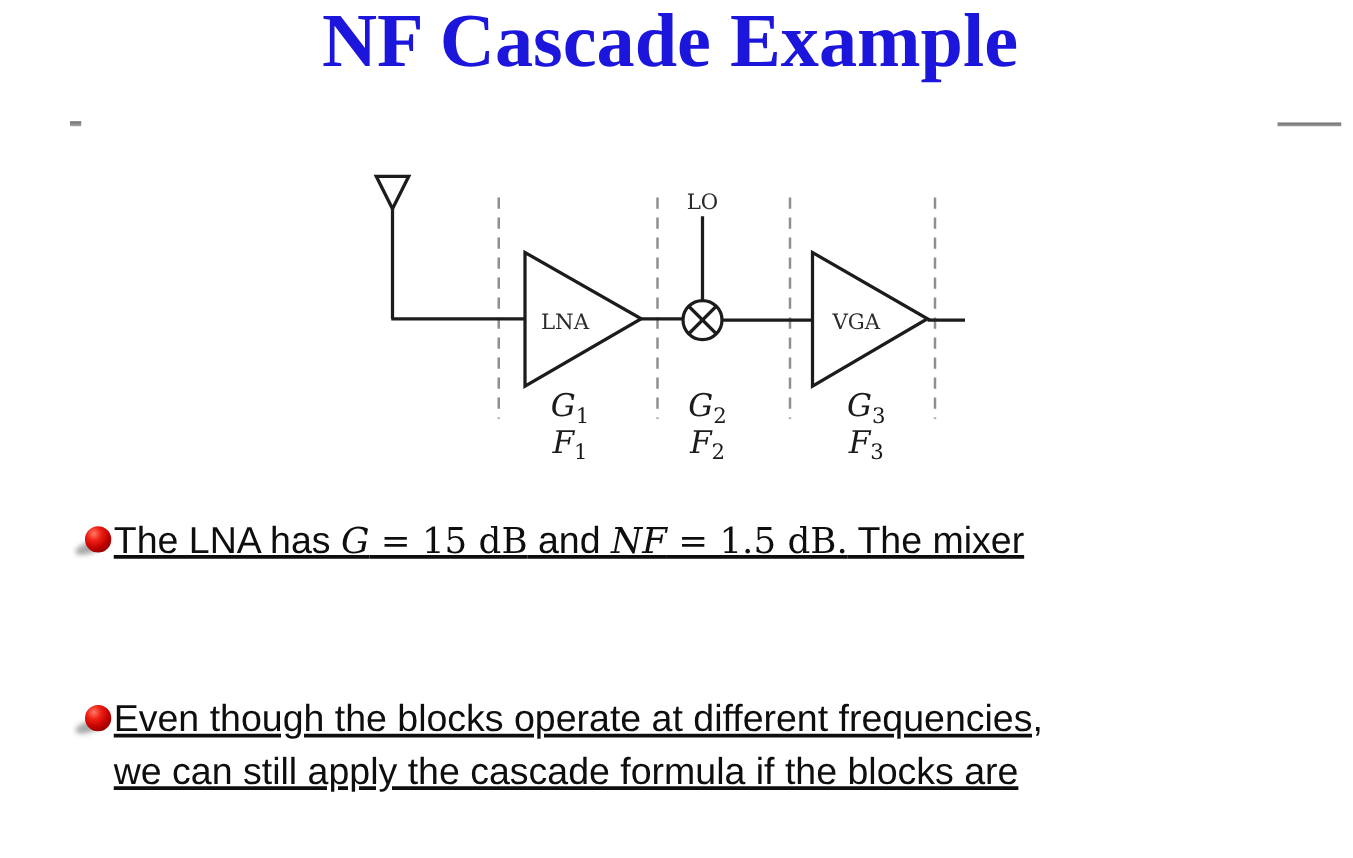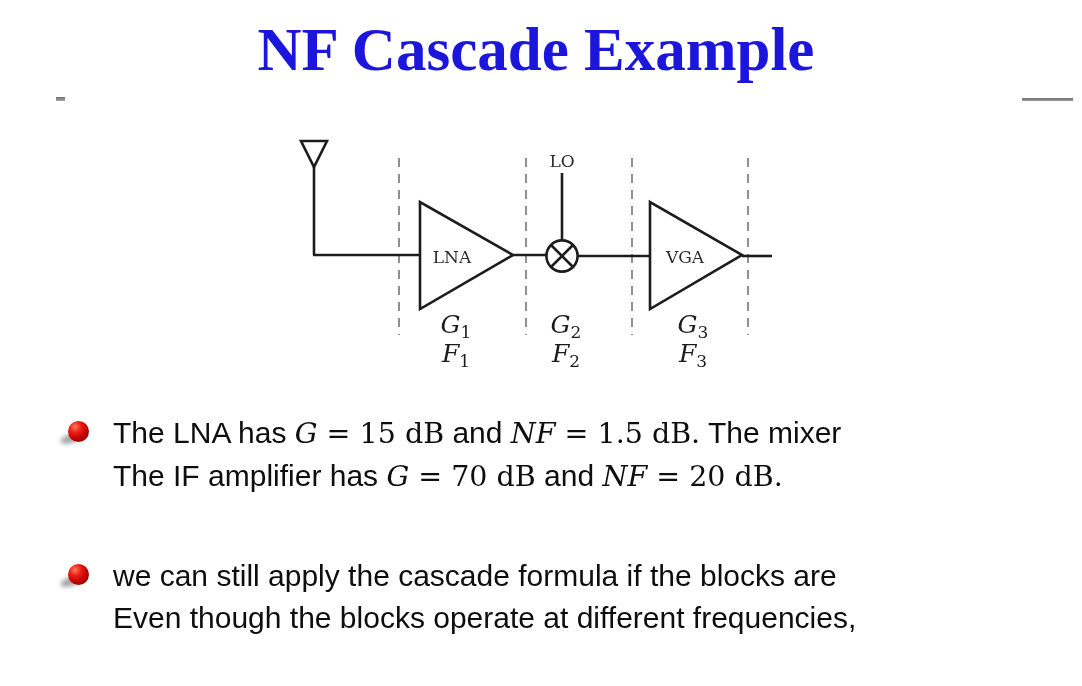--- a/index.html
+++ b/index.html
@@ -15,21 +15,20 @@
   .page-title {
     position:absolute;
     top:1px; left:0; width:1072px;
     text-align:center;
     font-family:"Liberation Serif", serif;
     font-weight:700;
     font-size:61px;
     line-height:66px;
     letter-spacing:0px;
     color:#1c16dd;
-    margin-top:16px;
   }
 
   .rule-fragment-left {
     position:absolute; left:56px; top:97px;
     width:9px; height:4px;
     background:linear-gradient(#6d6d6d,#a8a8a8);
   }
   .rule-fragment-right {
     position:absolute; left:1022px; top:98px;
     width:51px; height:3px;
@@ -69,25 +68,26 @@
     position:absolute; left:-8px; top:13px;
     width:22px; height:9px;
     background:rgba(95,95,95,0.55);
     border-radius:50%;
     filter:blur(2px);
     transform:rotate(-18deg);
     z-index:-1;
   }
 
   .bullet-lines {
-    margin-left:47px;
+    margin-left:25px;
     font-size:30px;
     line-height:42px;
     white-space:nowrap;
     color:#0e0e0e;
+    text-decoration:underline;
   }
   .bullet-lines .s { font-family:"Liberation Sans", sans-serif; }
   .bullet-lines .v { font-family:"DejaVu Serif", serif; font-style:italic; font-size:0.95em; }
   .bullet-lines .r { font-family:"DejaVu Serif", serif; font-size:0.95em; }
 </style>
 </head>
 <body>
 
 <div class="page-title" style="color: rgb(28, 22, 221);">NF Cascade Example</div>
 
@@ -140,23 +140,22 @@
   <text class="mlabel" x="566" y="362" text-anchor="middle"><tspan class="it">F</tspan><tspan class="sub" dy="5">2</tspan></text>
 
   <text class="mlabel" x="693" y="333" text-anchor="middle"><tspan class="it">G</tspan><tspan class="sub" dy="5">3</tspan></text>
   <text class="mlabel" x="693" y="362" text-anchor="middle"><tspan class="it">F</tspan><tspan class="sub" dy="5">3</tspan></text>
 </svg>
 
 <div class="bullet bullet-1">
   <span class="ball"></span>
   <div class="bullet-lines">
       <div class="line"><span class="s">The LNA has </span><span class="v">G</span><span class="r"> = 15 dB</span><span class="s"> and </span><span class="v">NF</span><span class="r"> = 1.5 dB.</span><span class="s"> The mixer</span></div>
-      <div class="line"><span class="s">The IF amplifier has </span><span class="v">G</span><span class="r"> = 70 dB</span><span class="s"> and </span><span class="v">NF</span><span class="r"> = 20 dB.</span></div>
     </div>
 </div>
 
 <div class="bullet bullet-2">
   <span class="ball"></span>
   <div class="bullet-lines">
+      <div class="line"><span class="s">Even though the blocks operate at different frequencies,</span></div>
       <div class="line"><span class="s">we can still apply the cascade formula if the blocks are</span></div>
-      <div class="line"><span class="s">Even though the blocks operate at different frequencies,</span></div>
     </div>
 </div>
 
 </body></html>

